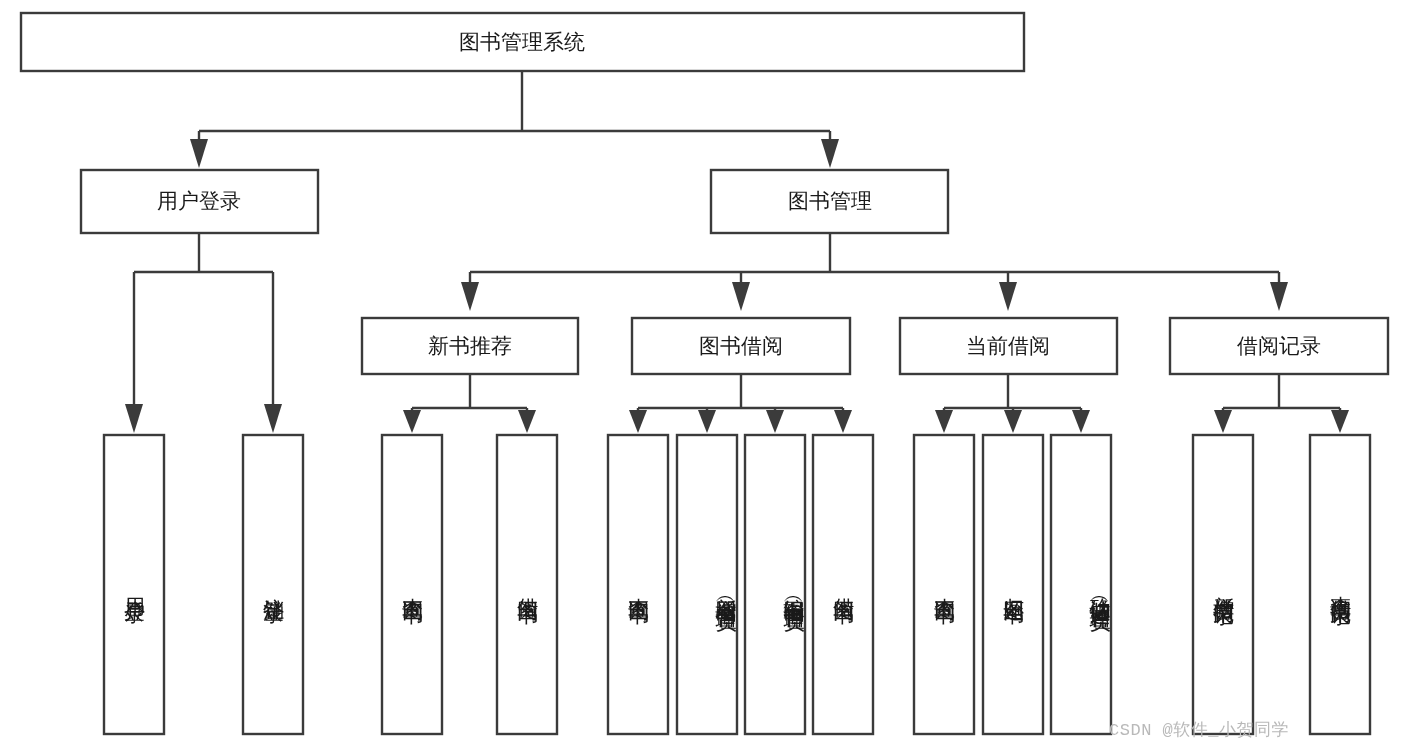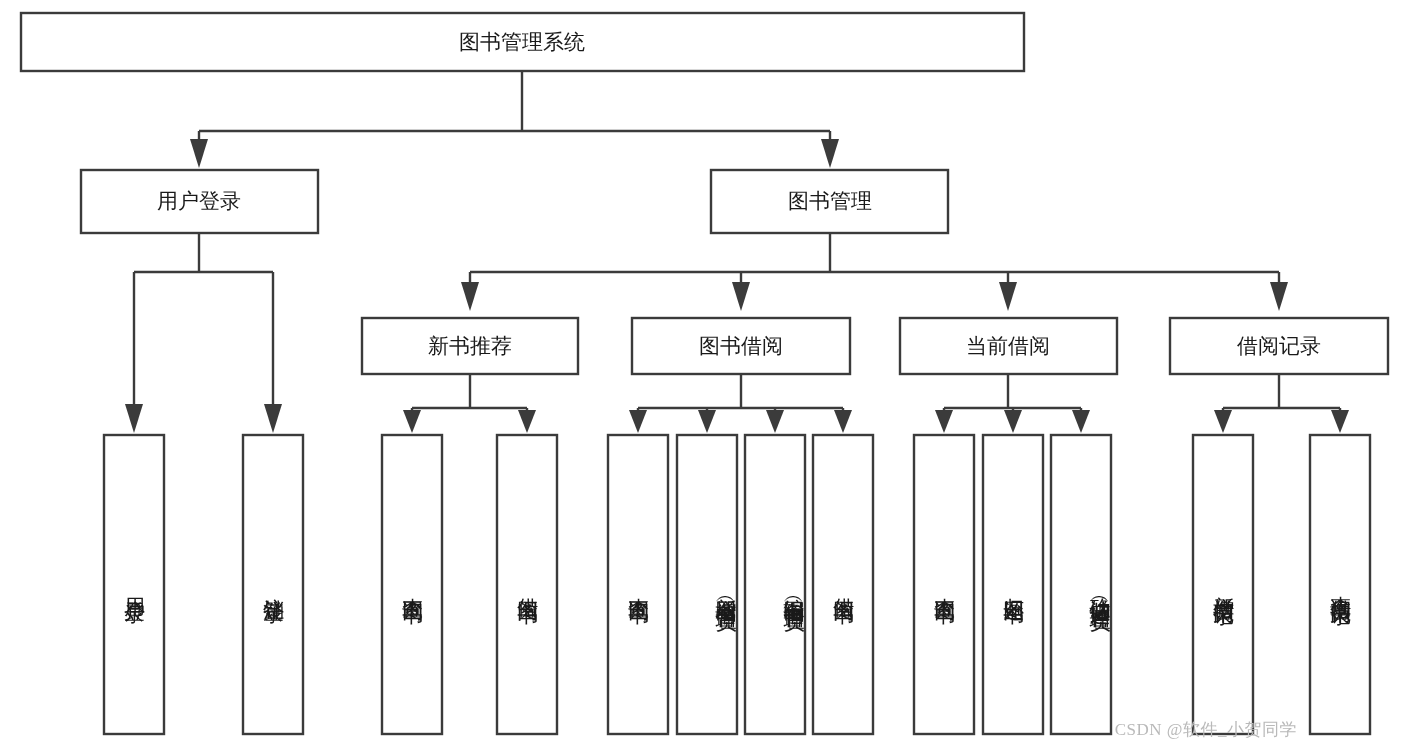--- a/index.html
+++ b/index.html
@@ -58,23 +58,23 @@
     letter-spacing: 2px;
     display: flex;
     align-items: center;
     justify-content: center;
     text-align: center;
     white-space: nowrap;
     pointer-events: none;
   }
   .watermark {
     position: absolute;
-    right: 8px;
+    right: 16px;
     bottom: 6px;
-    font-family: Liberation Serif, serif;
+    font-family: Liberation Mono, monospace;
     font-size: 17px;
     color: #b9b9b9;
     letter-spacing: 0.5px;
     white-space: nowrap;
   }
 </style>
 </head>
 <body>
 
 <div id="diagram-root">

